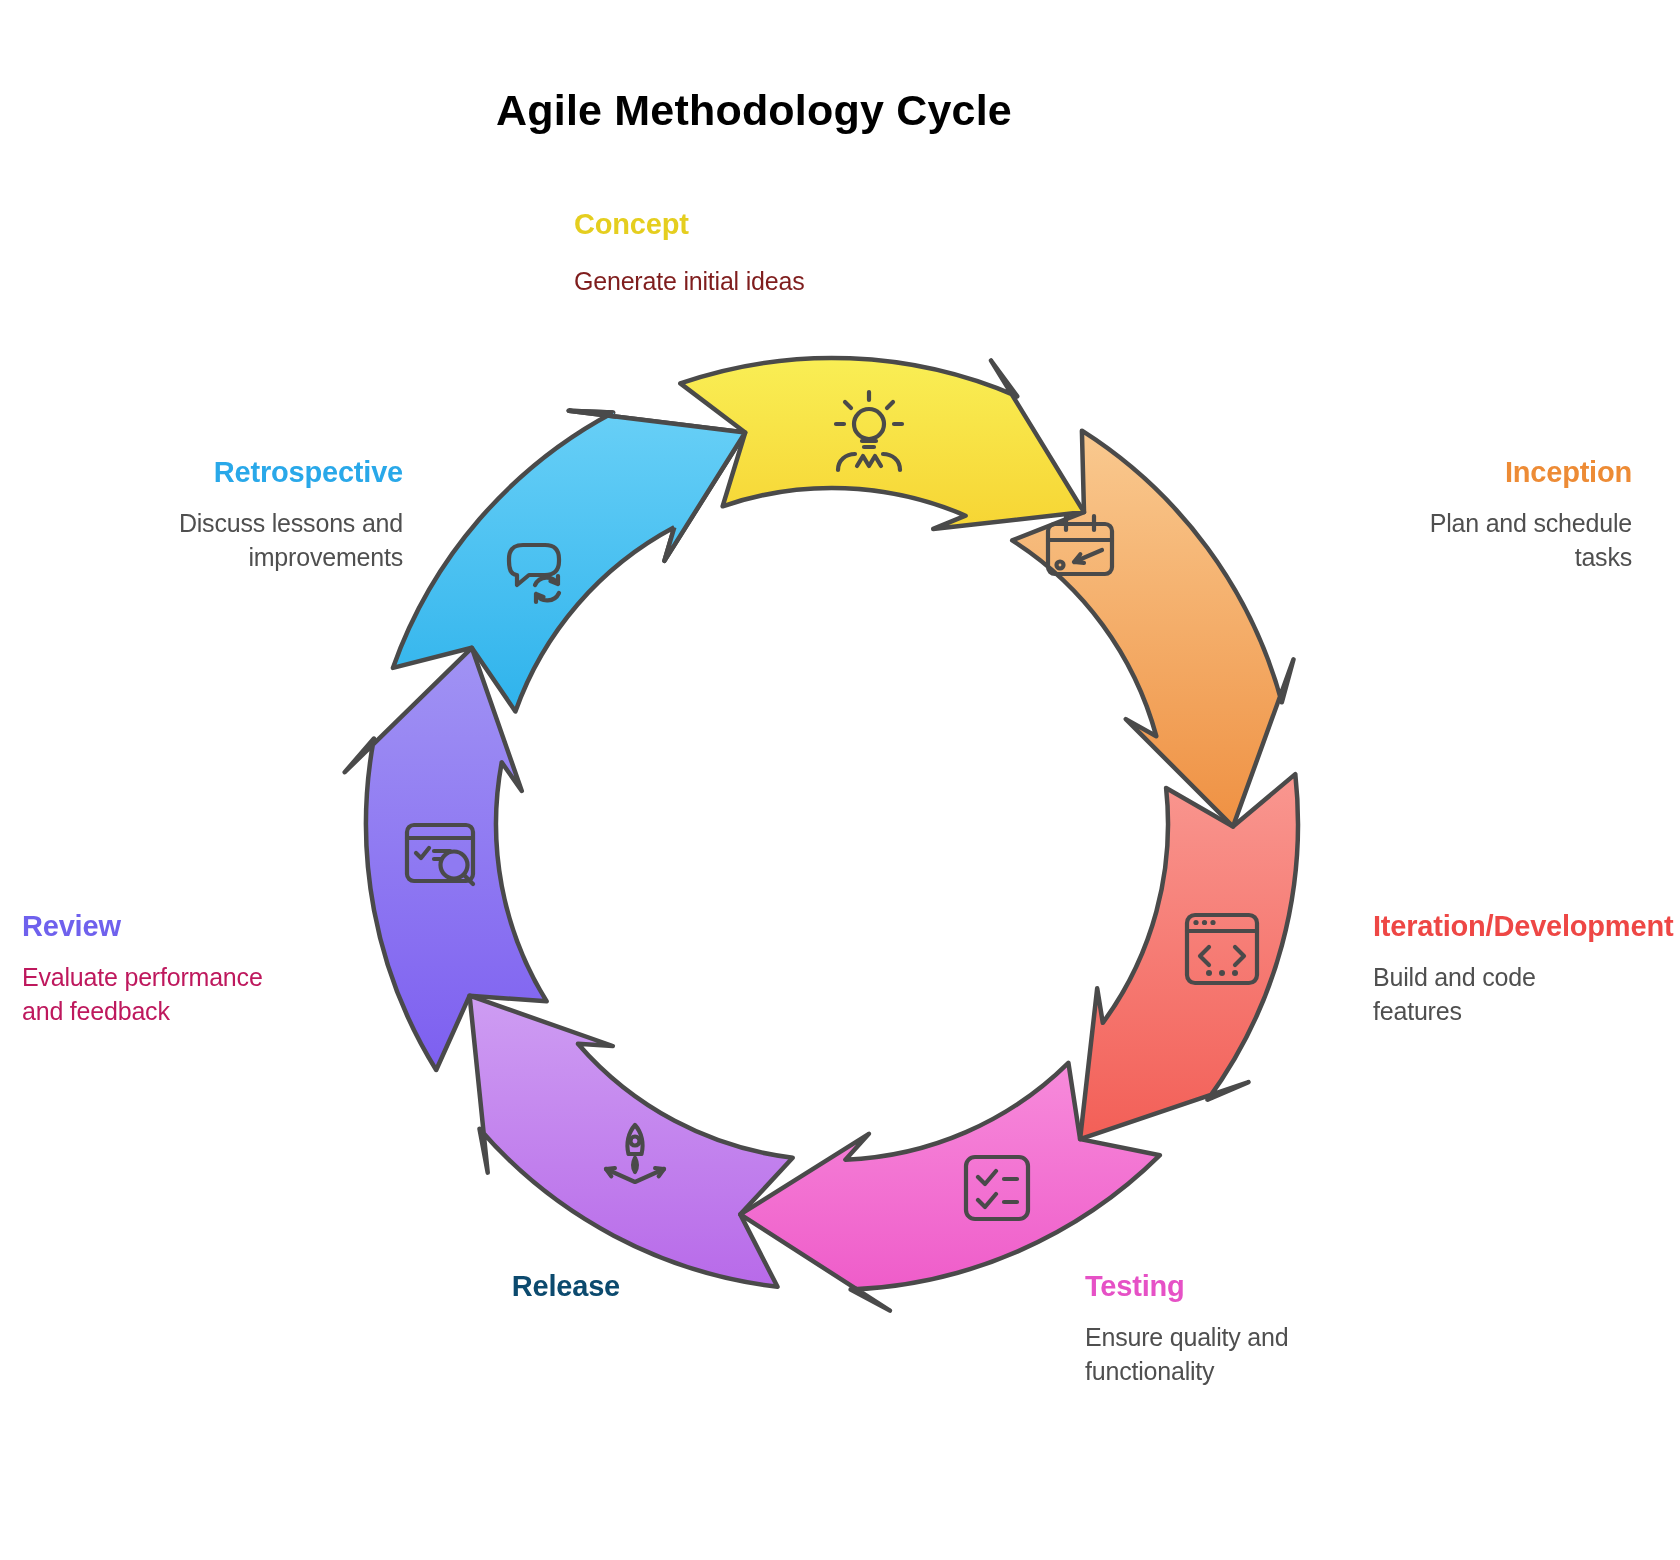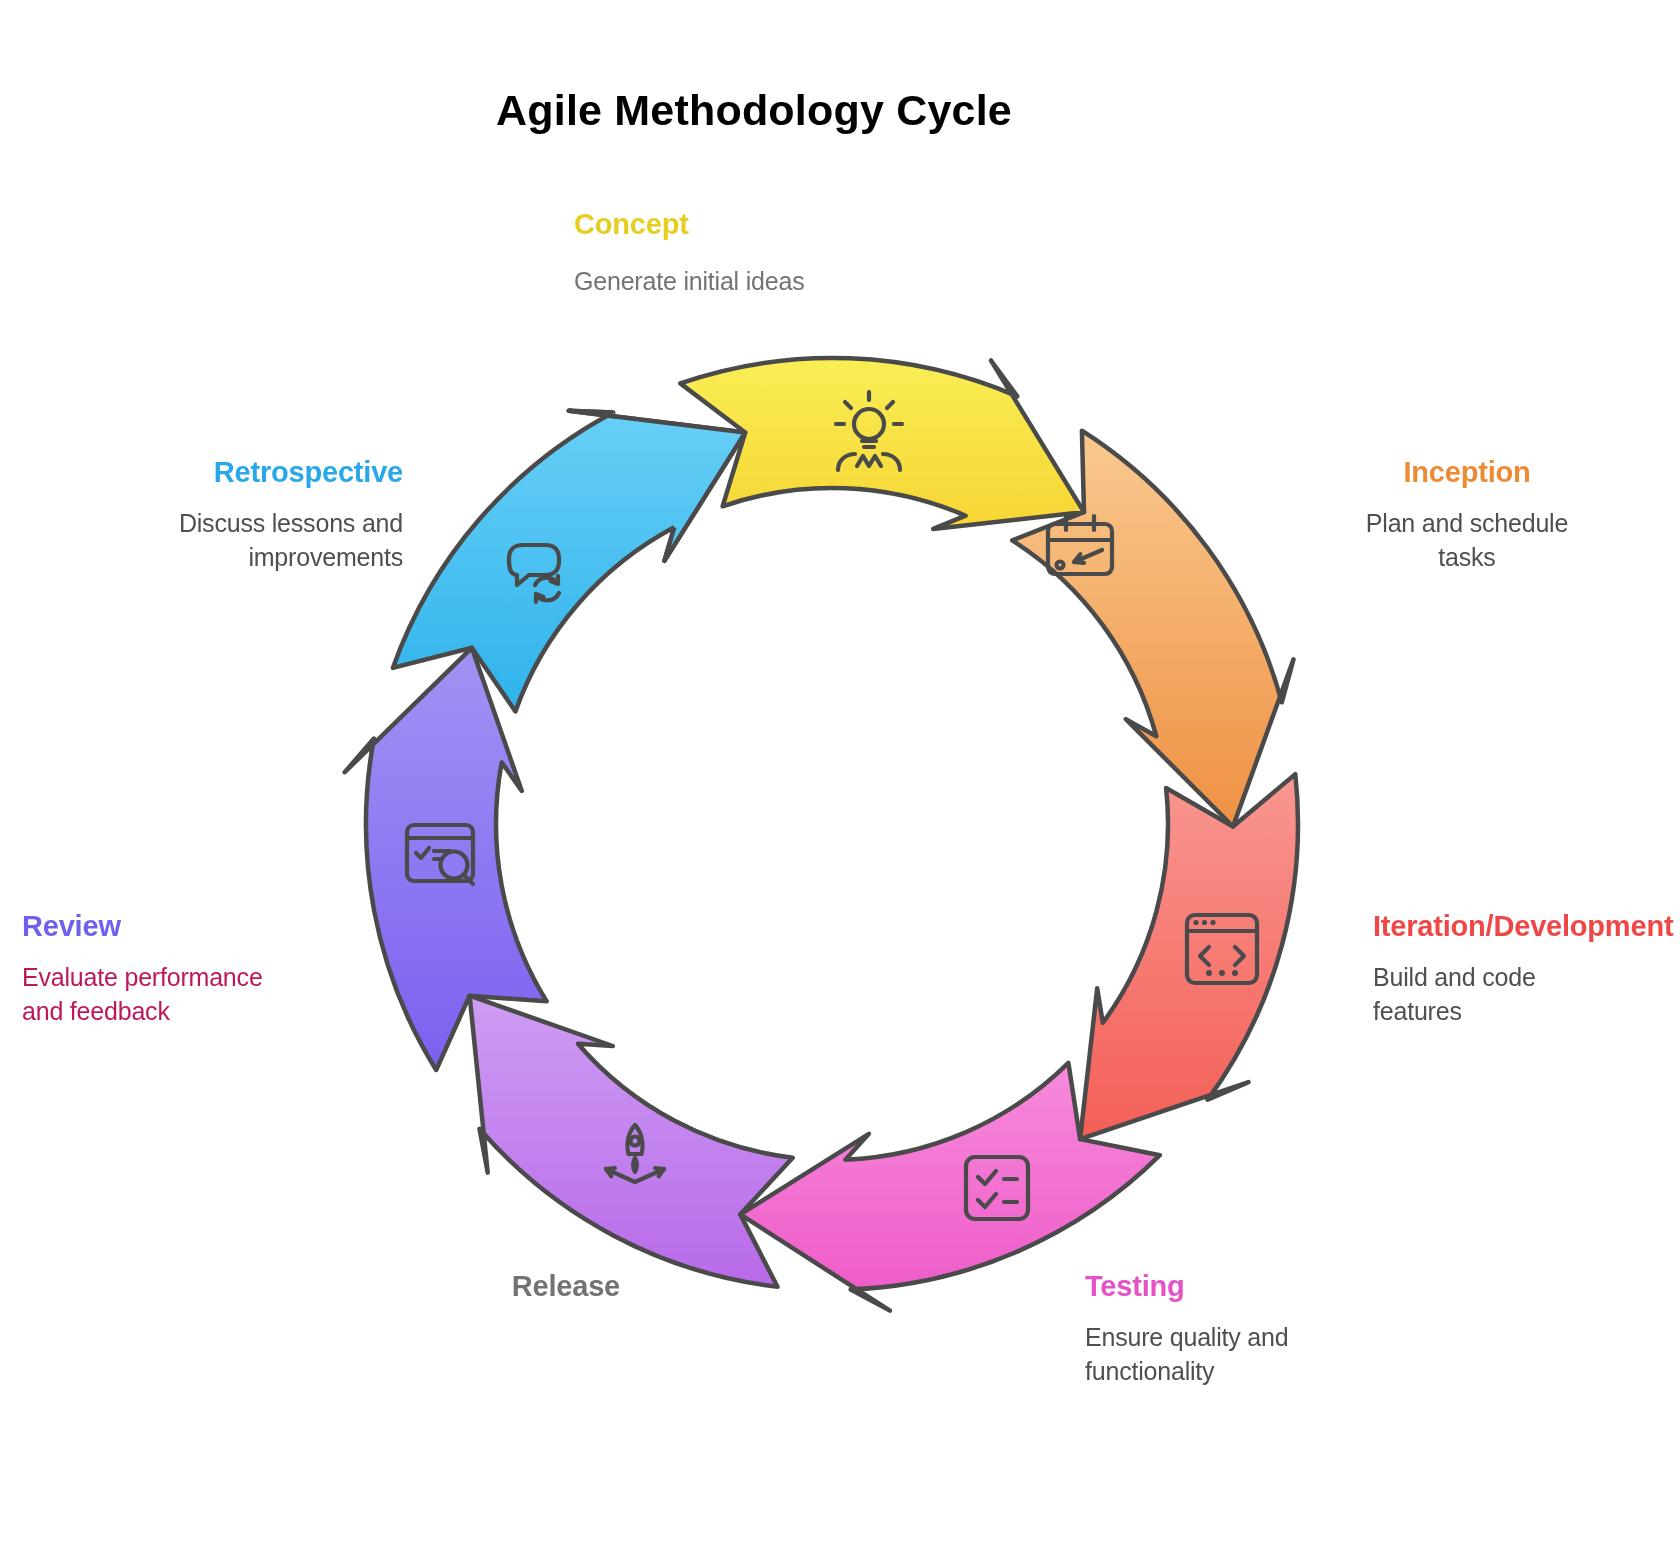--- a/index.html
+++ b/index.html
@@ -7,21 +7,21 @@
        font-family:"Liberation Sans", sans-serif;}
   .canvas{position:absolute;inset:0;}
   #cycle-svg{position:absolute;left:0;top:0;}
   .title{position:absolute;left:454px;top:86px;width:600px;text-align:center;
          font-size:43px;font-weight:bold;letter-spacing:0.2px;}
   .lb{position:absolute;}
   .stage-name{font-size:29px;font-weight:bold;letter-spacing:-0.2px;}
   .stage-desc{margin-top:18px;font-size:25px;line-height:1.34;letter-spacing:-0.2px;}
   .lb0{left:574px;top:208px;width:400px;}
   .lb0 .stage-desc{margin-top:24px;}
-  .lb1{left:1302px;top:456px;width:330px;text-align:center;}
+  .lb1{left:1302px;top:456px;width:330px;text-align:right;}
   .lb2{left:1373px;top:910px;width:310px;text-align:left;}
   .lb3{left:1085px;top:1270px;width:310px;text-align:left;}
   .lb4{right:1060px;top:1270px;width:310px;text-align:right;}
   .lb5{right:1348px;top:910px;width:310px;text-align:left;}
   .lb6{right:1277px;top:456px;width:330px;text-align:right;}
 </style>
 </head>
 <body>
 
 <div class="canvas">
@@ -111,21 +111,21 @@
       </g>
       <g transform="translate(537 575)" fill="none" stroke="#4a4a4a" stroke-width="4.2" stroke-linecap="round" stroke-linejoin="round">
         <path d="M-14,-30 H8 Q22,-30 22,-16 V-14 Q22,0 8,0 H-8 L-20,10 V0 Q-28,0 -28,-14 V-16 Q-28,-30 -14,-30 Z"></path>
         <path d="M-2,10 A13,13 0 0 1 21,9 M21,9 L21,1 M21,9 L13.5,6"></path>
         <path d="M22,18 A13,13 0 0 1 -1,19 M-1,19 L-1,27 M-1,19 L6.5,22"></path>
       </g>
     </svg>
 
   <div class="lb lb0">
     <div class="stage-name" style="color: rgb(229, 206, 31);">Concept</div>
-    <div class="stage-desc" style="color: #737373;">
+    <div class="stage-desc" style="color: #7f1d1d;">
       <div>Generate initial ideas</div>
       <div></div>
     </div>
   </div>
   <div class="lb lb1">
     <div class="stage-name" style="color: rgb(237, 139, 53);">Inception</div>
     <div class="stage-desc" style="color: rgb(79, 79, 79);">
       <div>Plan and schedule</div>
       <div>tasks</div>
     </div>
@@ -138,21 +138,21 @@
     </div>
   </div>
   <div class="lb lb3">
     <div class="stage-name" style="color: rgb(230, 81, 198);">Testing</div>
     <div class="stage-desc" style="color: rgb(79, 79, 79);">
       <div>Ensure quality and</div>
       <div>functionality</div>
     </div>
   </div>
   <div class="lb lb4">
-    <div class="stage-name" style="color: #737373;">Release</div>
+    <div class="stage-name" style="color: #0c4a6e;">Release</div>
   </div>
   <div class="lb lb5">
     <div class="stage-name" style="color: rgb(111, 97, 237);">Review</div>
     <div class="stage-desc" style="color: #be185d;">
       <div>Evaluate performance</div>
       <div>and feedback</div>
     </div>
   </div>
   <div class="lb lb6">
     <div class="stage-name" style="color: rgb(41, 168, 233);">Retrospective</div>

